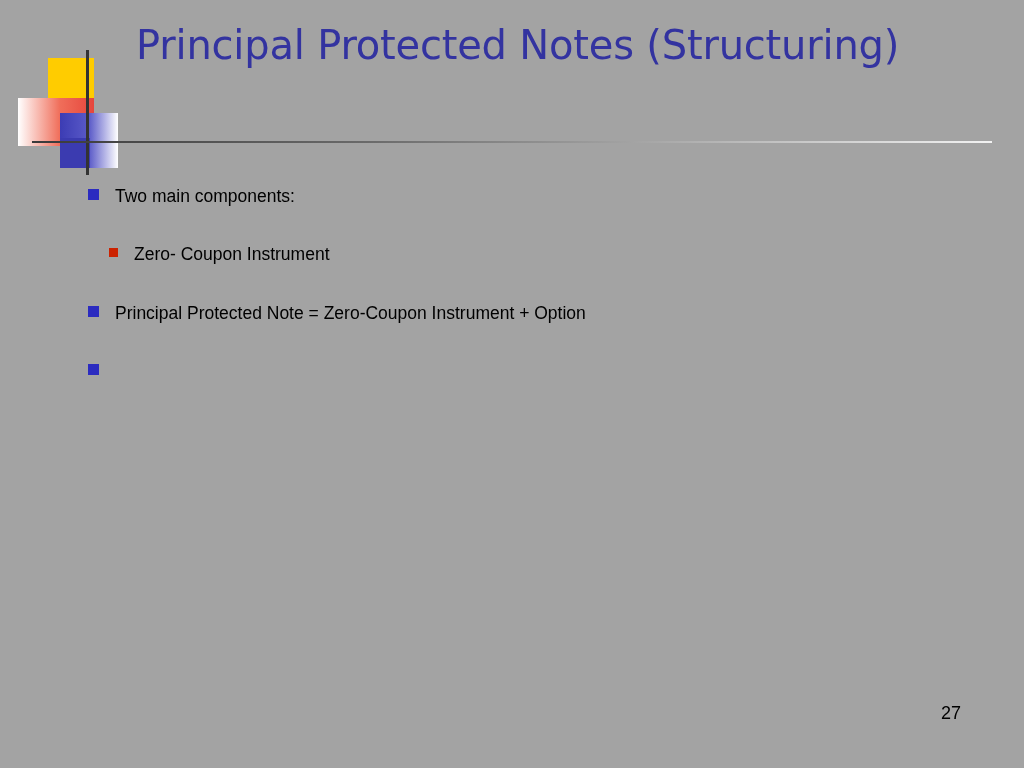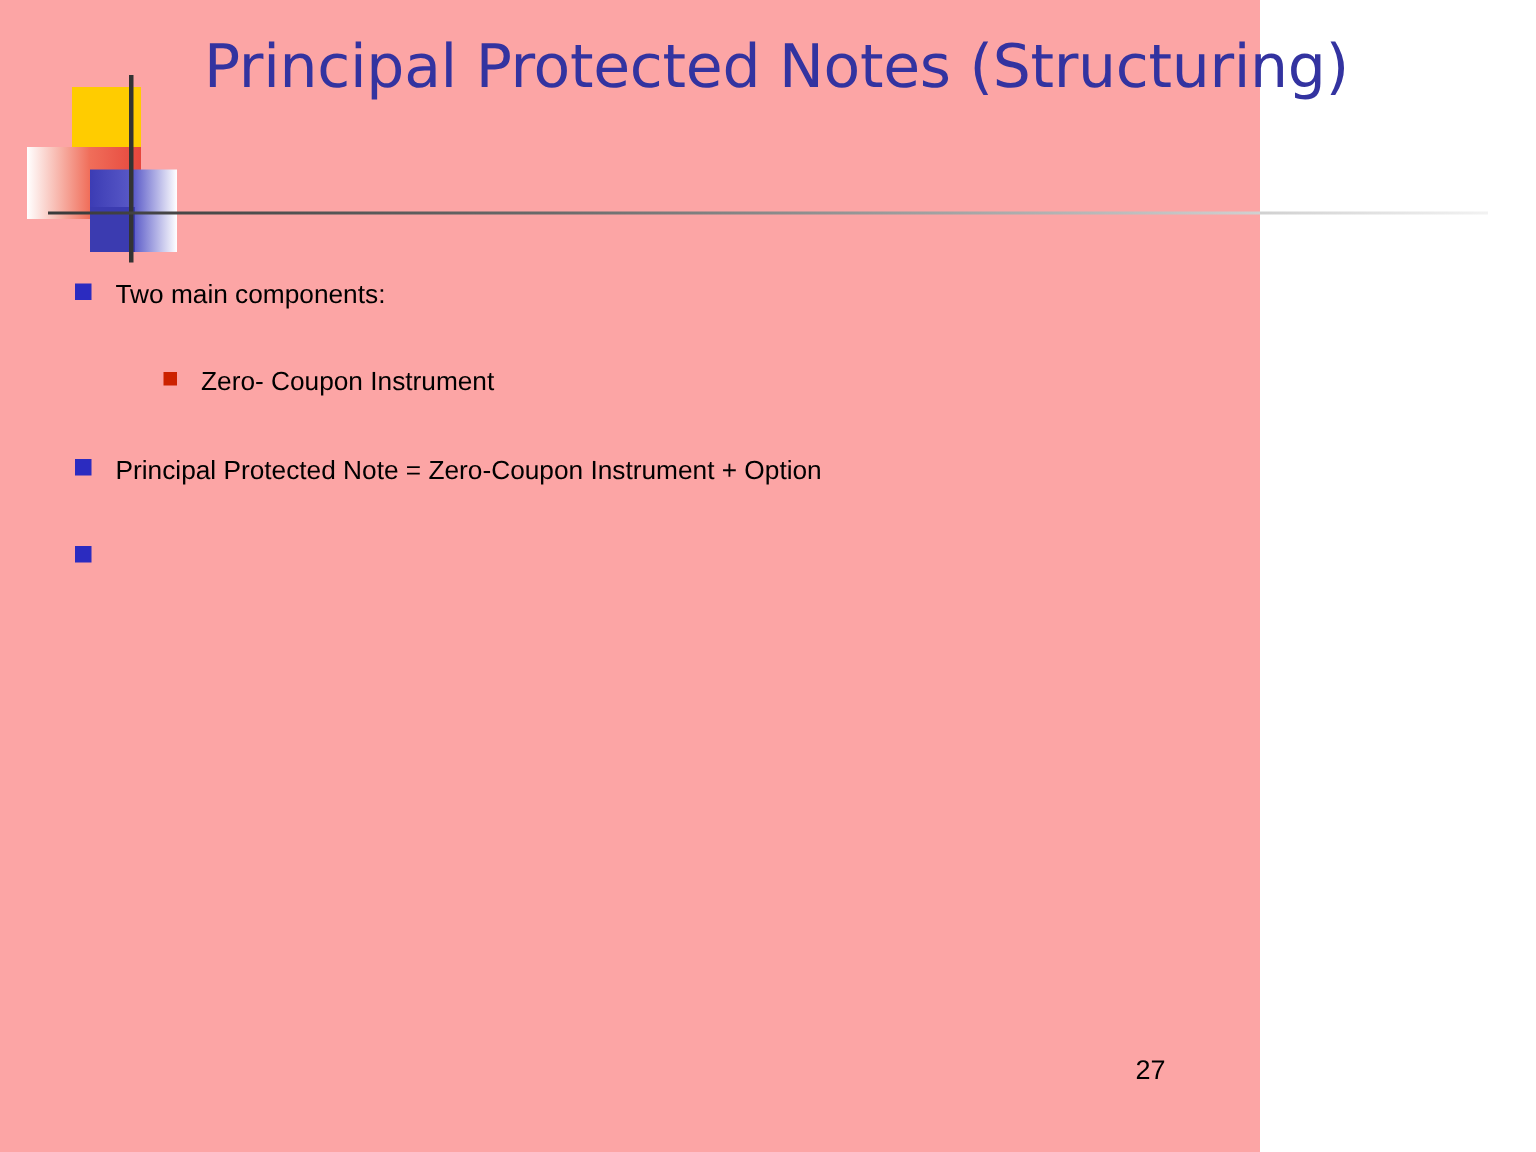--- a/index.html
+++ b/index.html
@@ -8,23 +8,23 @@
   }
   body {
     width: 1024px;
     height: 768px;
     background: #ffffff;
     font-family: "Liberation Sans", sans-serif;
     overflow: hidden;
   }
   .slide {
     position: relative;
-    width: 840px;
+    width: 1024px;
     height: 768px;
-    background: #fca5a5;
+    background: #a3a3a3;
   }
 
   
   .logo {
     position: absolute;
     left: 18px;
     top: 50px;
     width: 130px;
     height: 125px;
   }
@@ -97,21 +97,21 @@
     left: 0;
     top: 182px;
     width: 1024px;
   }
   .bullet-row {
     position: relative;
     display: flex;
     align-items: flex-start;
   }
   .lvl1 {
-    padding-left: 50px;
+    padding-left: 88px;
     margin-bottom: 30px;
   }
   .lvl2 {
     padding-left: 109px;
     margin-bottom: 30px;
   }
   .marker {
     flex: 0 0 auto;
     margin-top: 7px;
     margin-right: 16px;

